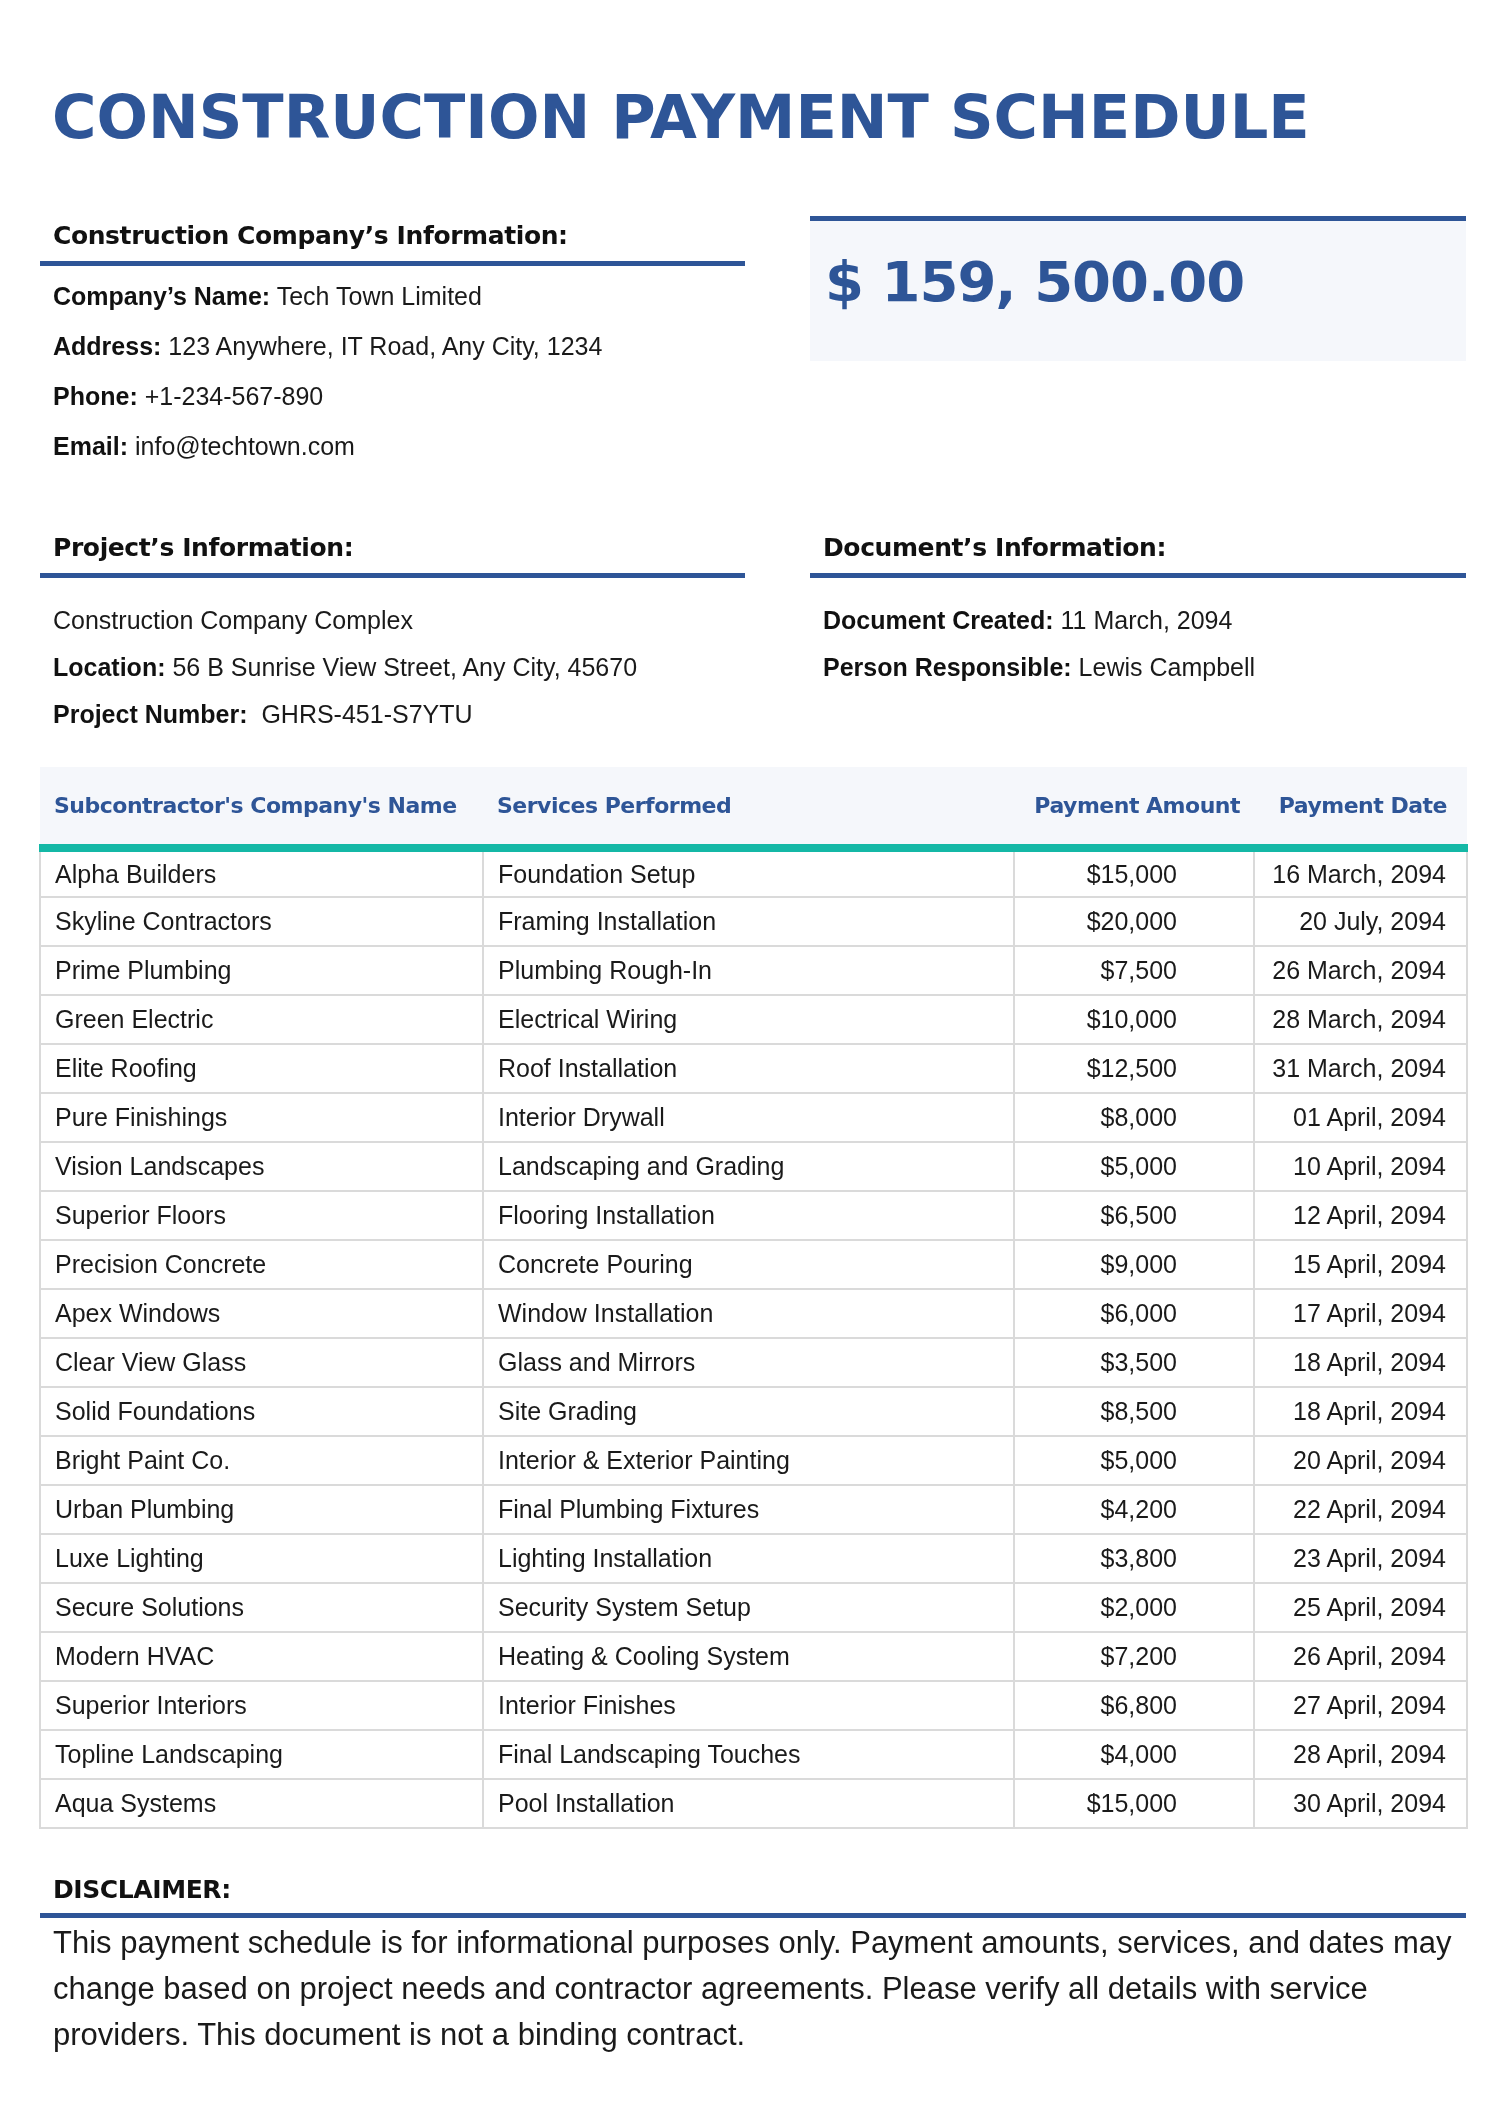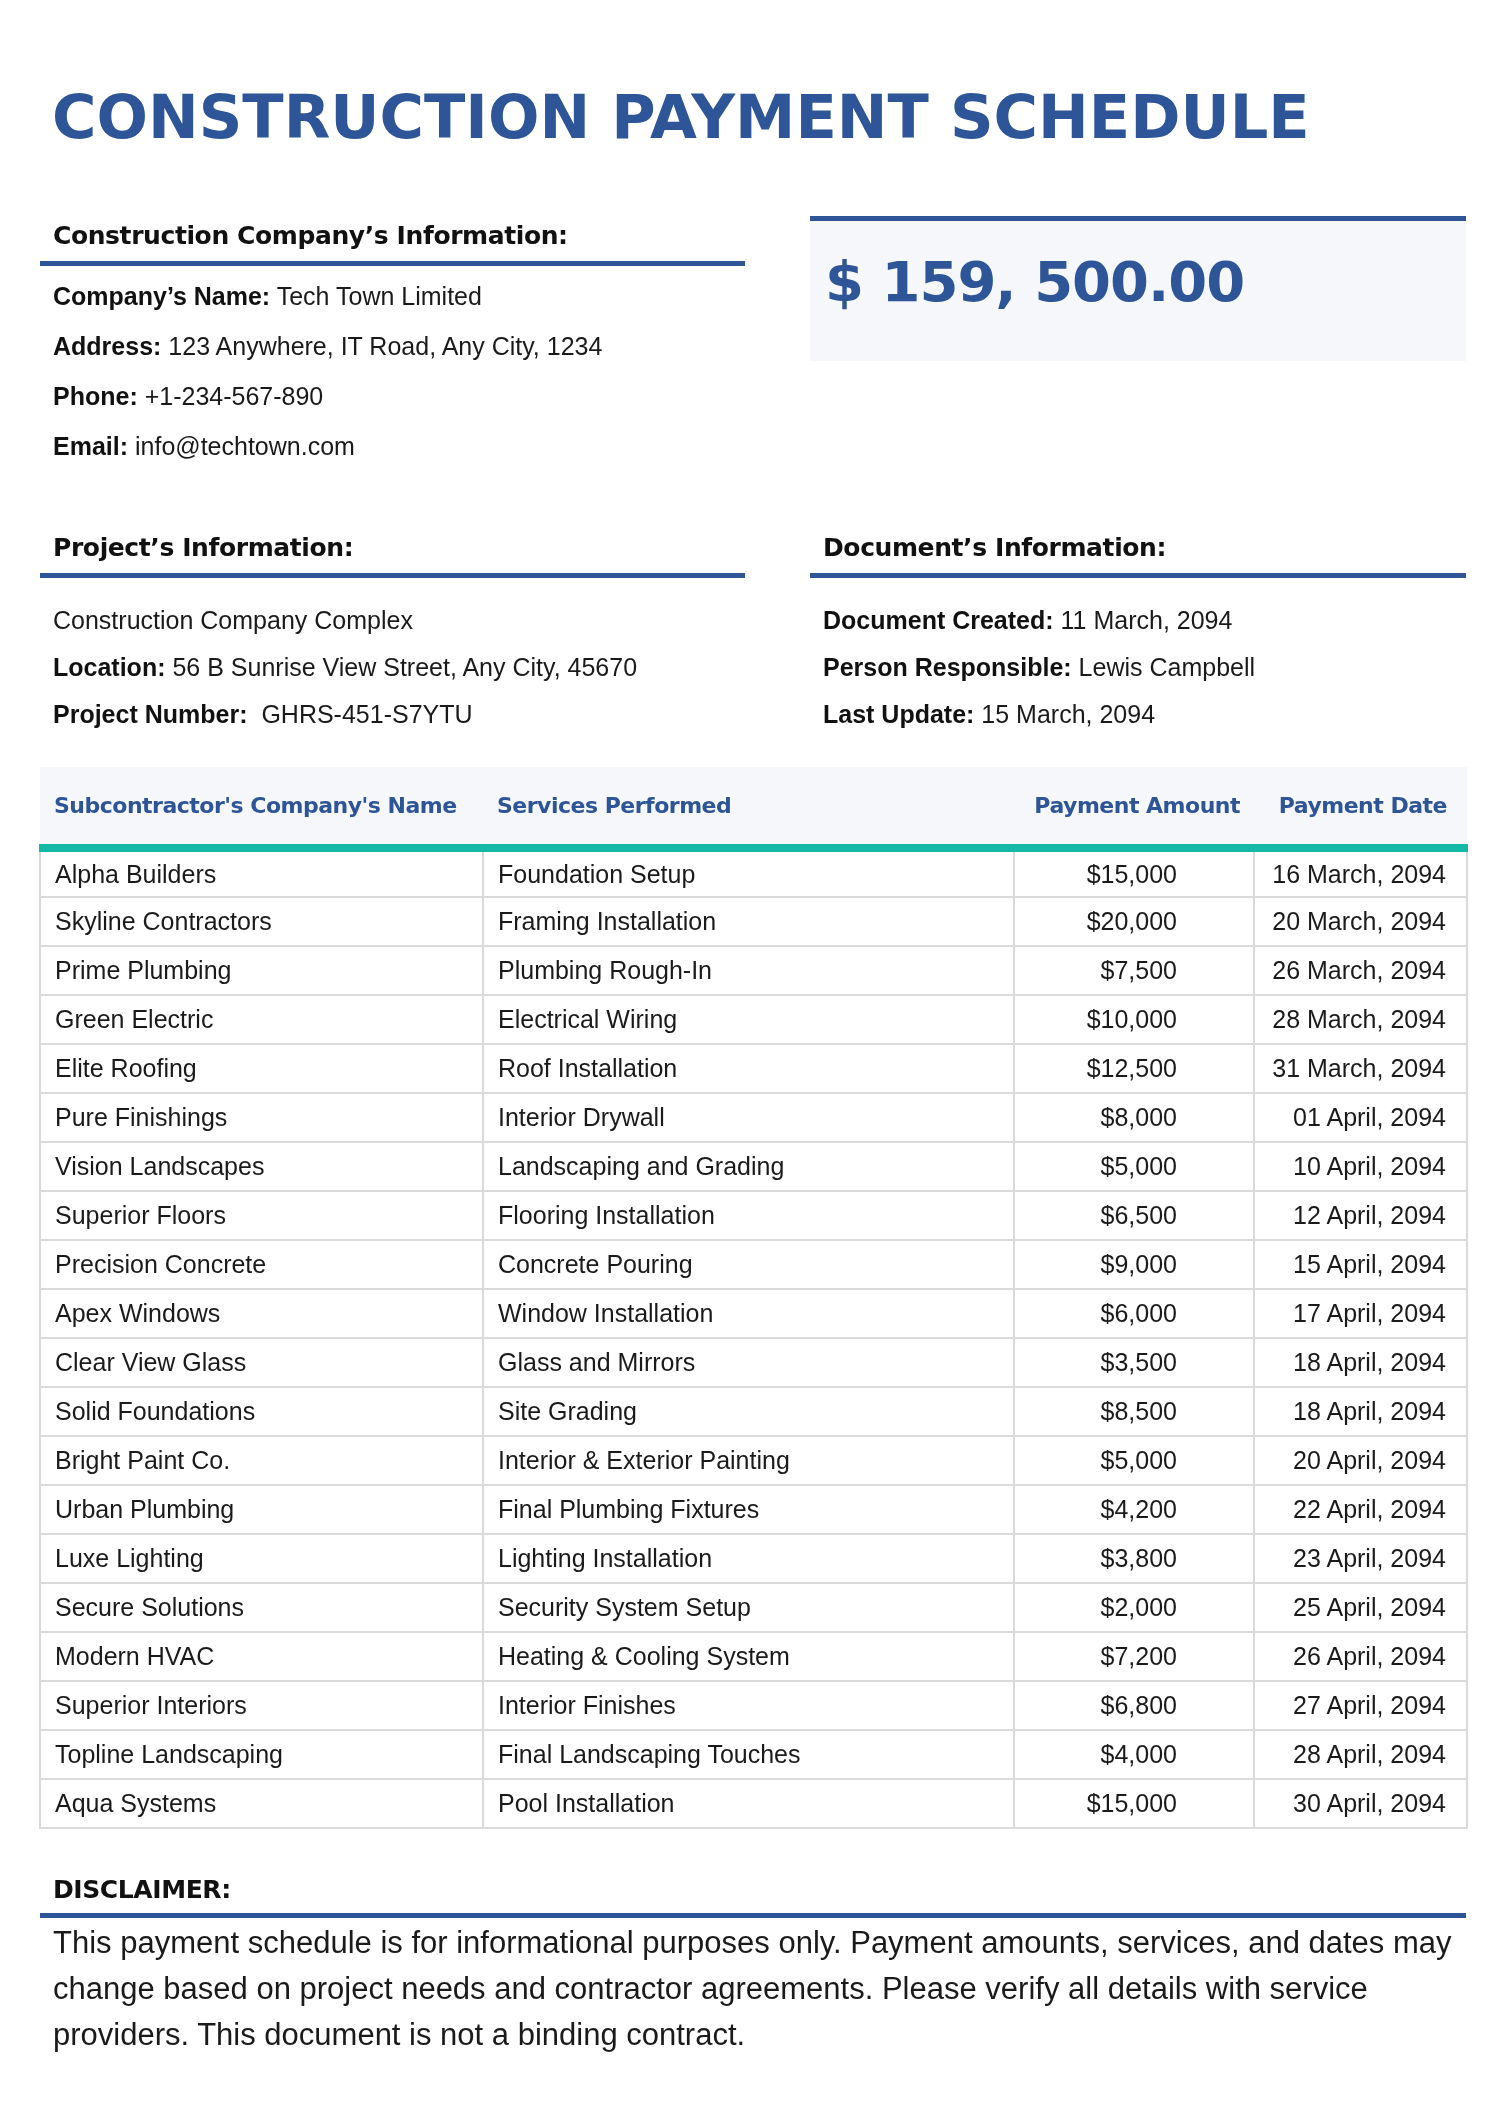--- a/index.html
+++ b/index.html
@@ -86,21 +86,20 @@
     <div class="info-line" style="white-space:pre"><b>Project Number:</b><span>  GHRS-451-S7YTU</span></div>
   </div>
 </section>
 
 <section class="section" id="document">
   <div class="sec-head">Document’s Information:</div>
   <div class="sec-rule"></div>
   <div class="info-lines">
     <div class="info-line"><b>Document Created:</b><span> 11 March, 2094</span></div>
     <div class="info-line"><b>Person Responsible:</b><span> Lewis Campbell</span></div>
-    <div class="info-line"><b>Last Update:</b><span> 15 March, 2094</span></div>
   </div>
 </section>
 
 <div class="table-wrap">
   <table>
     <colgroup>
         <col class="c1">
         <col class="c2">
         <col class="c3">
         <col class="c4">
@@ -117,21 +116,21 @@
         <tr>
           <td>Alpha Builders</td>
           <td>Foundation Setup</td>
           <td class="num">$15,000</td>
           <td class="date">16 March, 2094</td>
         </tr>
         <tr>
           <td>Skyline Contractors</td>
           <td>Framing Installation</td>
           <td class="num">$20,000</td>
-          <td class="date">20 March, 2094</td>
+          <td class="date">20 July, 2094</td>
         </tr>
         <tr>
           <td>Prime Plumbing</td>
           <td>Plumbing Rough-In</td>
           <td class="num">$7,500</td>
           <td class="date">26 March, 2094</td>
         </tr>
         <tr>
           <td>Green Electric</td>
           <td>Electrical Wiring</td>

